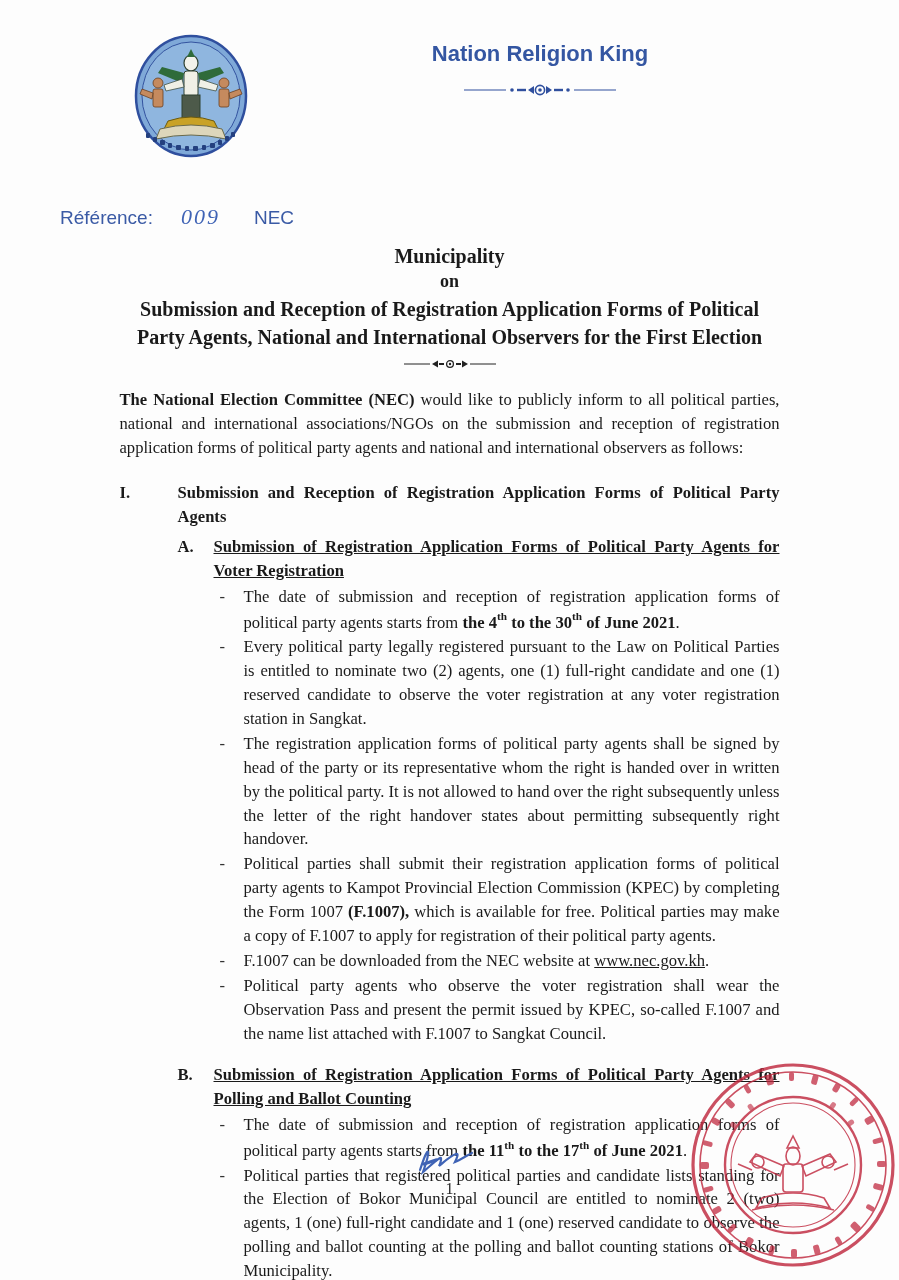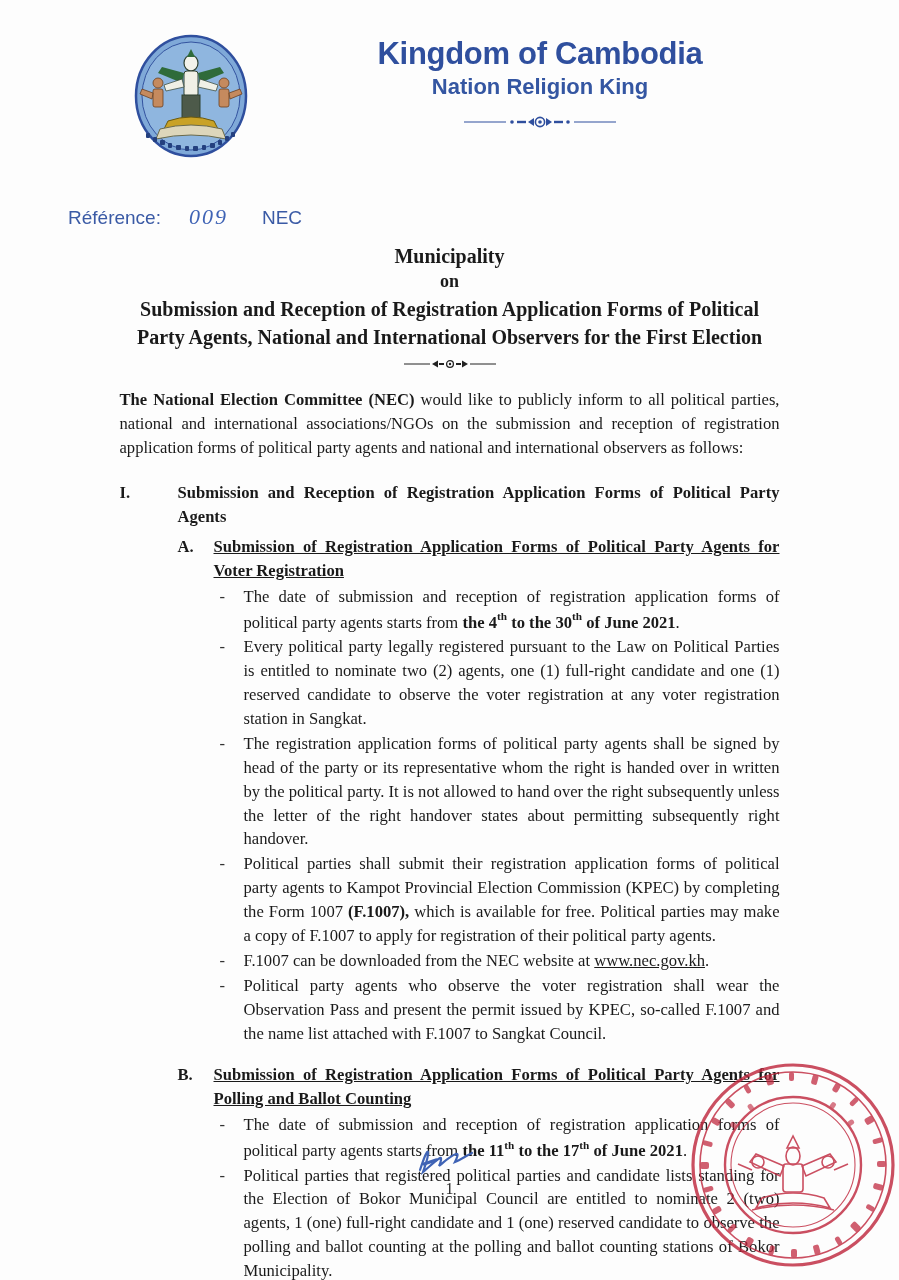--- a/index.html
+++ b/index.html
@@ -75,21 +75,21 @@
     left: 48px;
     top: 164px;
     font-family: "Liberation Sans", sans-serif;
     font-size: 25px;
     color: #3a5aa5;
     letter-spacing: 0.2px;
     white-space: nowrap;
   }
   .ref-row {
     position: absolute;
-    left: 68px;
+    left: 60px;
     top: 204px;
     display: flex;
     align-items: baseline;
     gap: 0px;
     white-space: nowrap;
   }
   .ref-label {
     font-family: "Liberation Sans", sans-serif;
     font-size: 19px;
     color: #3a5aa5;
@@ -285,21 +285,20 @@
             <rect x="70" y="112" width="4" height="5" rx="1"></rect>
           <rect x="78" y="110" width="5" height="5" rx="1"></rect>
             <rect x="86" y="107" width="4" height="5" rx="1"></rect>
           <rect x="93" y="103" width="4" height="5" rx="1"></rect>
             <rect x="99" y="99" width="4" height="5" rx="1"></rect>
         </g>
       </svg>
     </div>
 
     <div class="kingdom-block">
-      <div class="kingdom-title">Kingdom of Cambodia</div>
       <div class="kingdom-sub">Nation Religion King</div>
       <div class="ornament-top">
         <svg width="160" height="14" viewBox="0 0 160 14">
           <line x1="4" y1="7" x2="46" y2="7" stroke="#2f4f9e" stroke-width="1.2"></line>
           <circle cx="52" cy="7" r="1.8" fill="#2f4f9e"></circle>
           <line x1="57" y1="7" x2="66" y2="7" stroke="#2f4f9e" stroke-width="2.4"></line>
           <path d="M68 7 L74 3 L74 11 Z" fill="#2f4f9e"></path>
           <circle cx="80" cy="7" r="4.6" fill="none" stroke="#2f4f9e" stroke-width="1.6"></circle>
           <circle cx="80" cy="7" r="1.8" fill="#2f4f9e"></circle>
           <path d="M92 7 L86 3 L86 11 Z" fill="#2f4f9e"></path>

